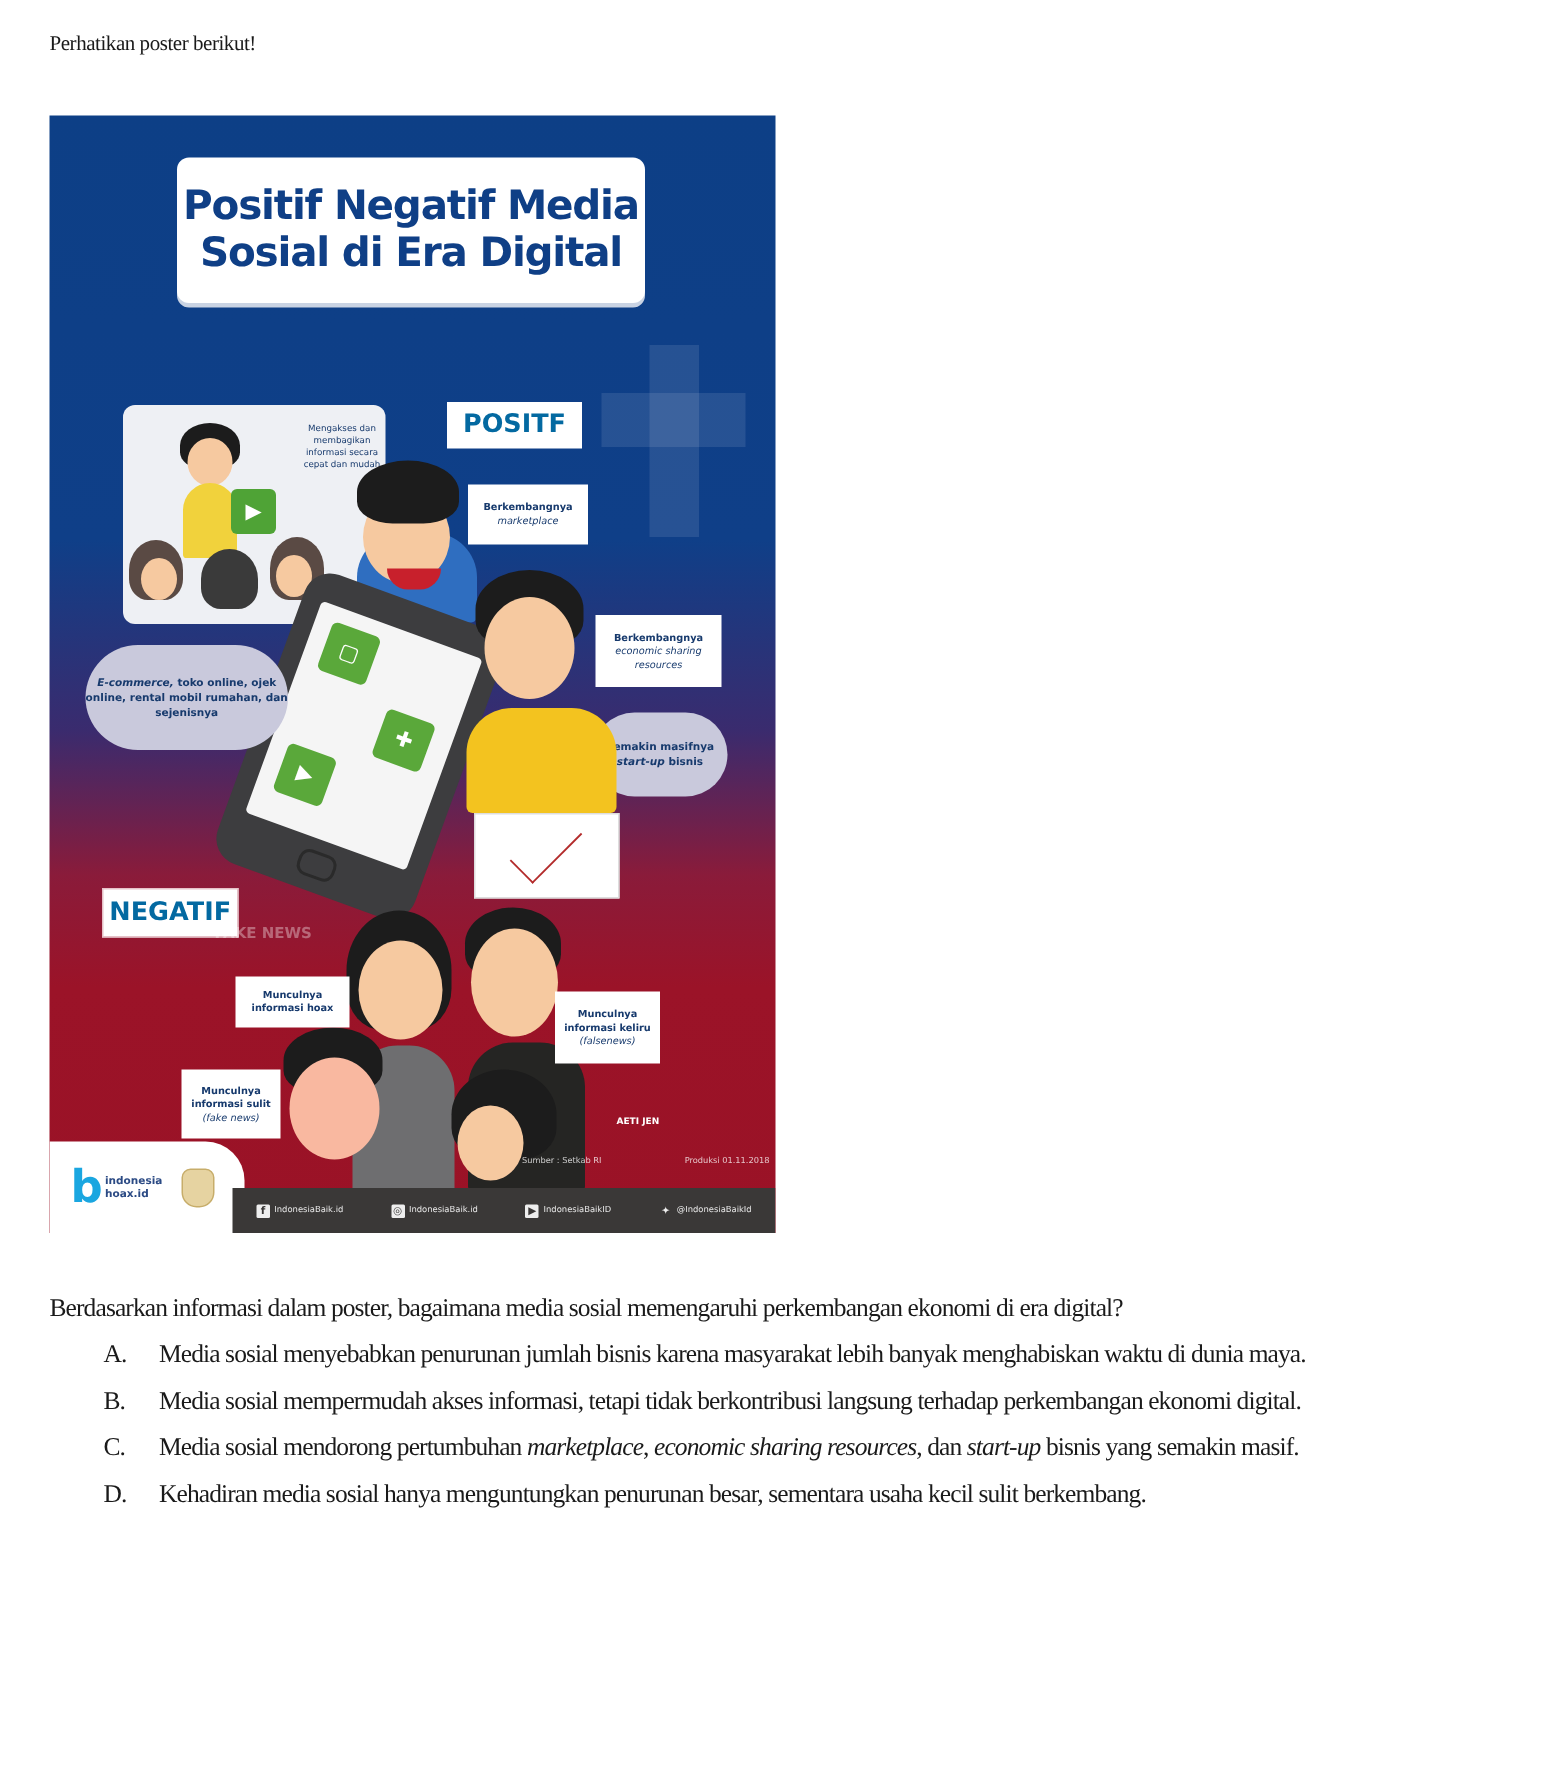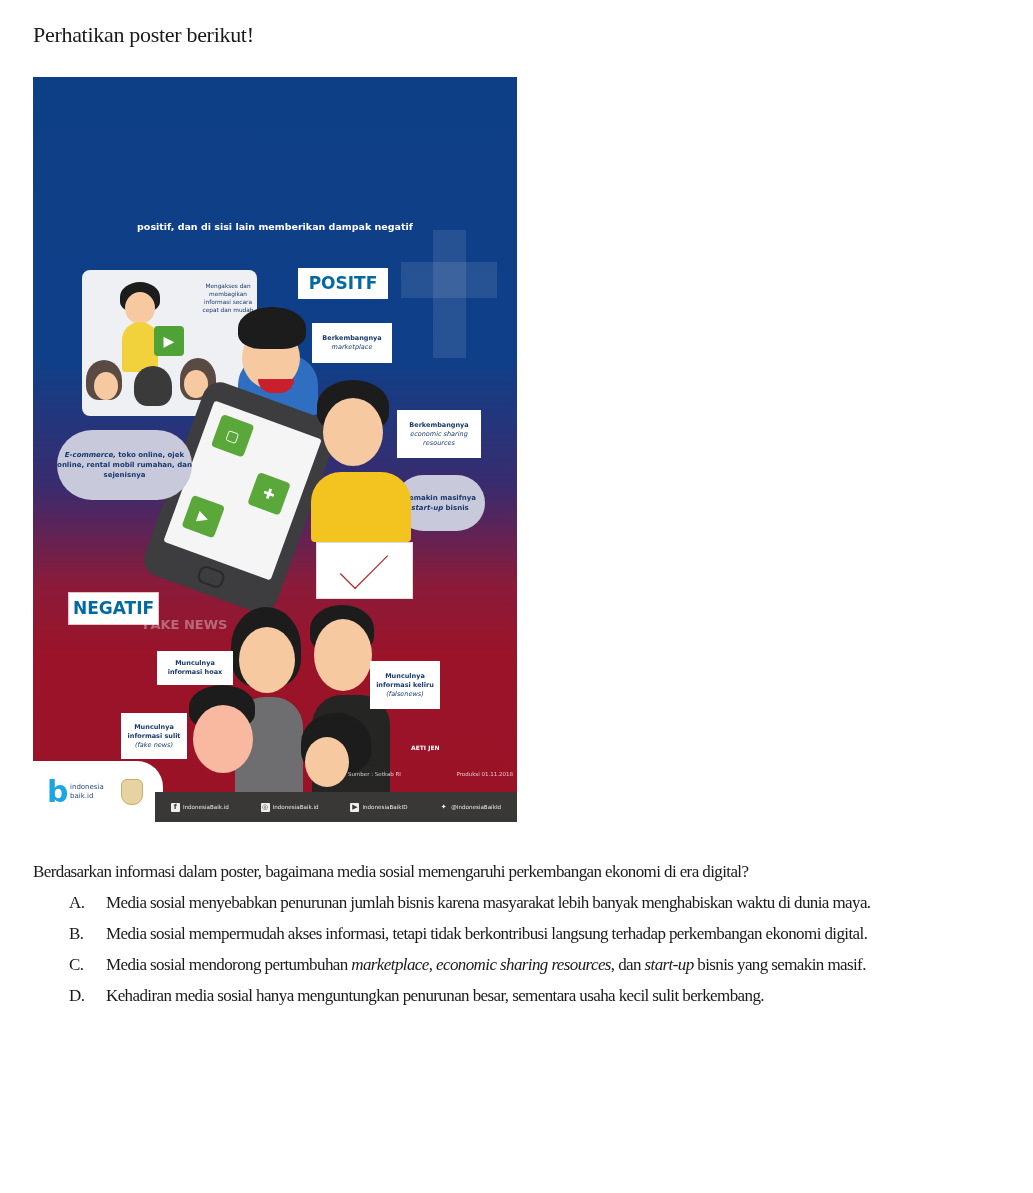--- a/index.html
+++ b/index.html
@@ -1,19 +1,19 @@
 <!DOCTYPE html>
 <html><head>
 <meta charset="utf-8">
 <style>
   html, body { margin:0; padding:0; background:#ffffff; }
   body { width:1033px; height:1193px; position:relative; overflow:hidden;
          font-family:"Liberation Serif", "DejaVu Serif", serif; color:#1a1a1a; }
 
-  .intro { position:absolute; left:33px; top:22px; font-size:22px; letter-spacing:-0.3px; }
+  .intro { position:absolute; left:33px; top:22px; font-size:14px; letter-spacing:-0.3px; }
 
   
   .poster { position:absolute; left:33px; top:77px; width:484px; height:745px; overflow:hidden;
             background:linear-gradient(180deg,#0d3f86 0%,#0f3f88 38%,#3a2b6e 55%,#8a1b3a 68%,#9b1328 78%,#9a1226 100%); }
   .poster * { font-family:"DejaVu Sans", "Liberation Sans", sans-serif; }
 
   .title-card { position:absolute; left:85px; top:28px; width:312px; height:97px; background:#fff;
                 border-radius:8px; box-shadow:0 3px 0 #c9d3e3; text-align:center; }
   .title-card .t { color:#0f3f86; font-weight:bold; font-size:27px; line-height:31px; letter-spacing:-0.8px; margin-top:17px; }
   .subtitle { position:absolute; left:60px; top:142px; width:364px; text-align:center;
@@ -46,29 +46,29 @@
 
   .person { position:absolute; }
   .head { position:absolute; border-radius:50%; background:#f6c9a0; }
   .hair { position:absolute; background:#1c1c1c; border-radius:50% 50% 35% 35%; }
   .body { position:absolute; border-radius:30px 30px 4px 4px; }
 
   .envelope { position:absolute; left:283px; top:465px; width:95px; height:55px; background:#fff; border:1px solid #ddd; }
   .envelope:after { content:""; position:absolute; left:8px; top:4px; width:76px; height:34px;
                     border-left:2px solid #b32b2b; border-bottom:2px solid #b32b2b; transform:skewX(0) rotate(-45deg) scale(.6,.6); }
 
-  .fake-news { position:absolute; left:110px; top:540px; color:rgba(255,255,255,.35); font-size:13px; font-weight:bold; }
+  .fake-news { position:absolute; left:110px; top:540px; color:rgba(255,255,255,.35); font-size:10px; font-weight:bold; }
 
   .credit { position:absolute; left:378px; top:667px; color:#fff; font-size:6px; font-weight:bold; }
   .source-row { position:absolute; left:315px; top:694px; width:165px; display:flex; justify-content:space-between;
                 color:rgba(255,255,255,.75); font-size:5.5px; }
 
   .footer-logo-area { position:absolute; left:0; top:684px; width:130px; height:61px; background:#fff; border-top-right-radius:26px; }
   .logo-b { position:absolute; left:14px; top:16px; color:#1aa6e0; font-size:30px; font-weight:bold; line-height:30px; }
-  .logo-text { position:absolute; left:37px; top:22px; color:#2b4a84; font-size:7px; font-weight:normal; line-height:9px; }
+  .logo-text { position:absolute; left:37px; top:22px; color:#2b4a84; font-size:7px; font-weight:bold; line-height:9px; }
   .emblem { position:absolute; left:88px; top:18px; width:20px; height:24px; border-radius:6px 6px 10px 10px;
             background:#e6d3a1; border:1px solid #c7ad6a; }
 
   .footer-bar { position:absolute; left:122px; top:715px; width:362px; height:30px; background:#3a3837;
                 display:flex; align-items:center; justify-content:space-around; color:#e8e8e8; font-size:5.6px; }
   .footer-bar .s { display:flex; align-items:center; gap:3px; }
   .footer-bar .ic { width:9px; height:9px; background:#eee; color:#3a3837; font-size:7px; line-height:9px;
                     text-align:center; font-weight:bold; border-radius:1px; }
 
   
@@ -81,23 +81,26 @@
 </style>
 </head>
 <body>
 
 <div class="intro">Perhatikan poster berikut!</div>
 
 <div class="poster">
   <div class="plus-v"></div>
   <div class="plus-h"></div>
 
+  <div class="title-card">
+    <div class="t">Positif Negatif Media</div>
+    <div class="t" style="margin-top:0">Sosial di Era Digital</div>
+  </div>
 
   <div class="subtitle">
-    <div>positif, dan di sisi lain memberikan dampak negatif</div>
   </div>
 
   <div class="video-panel">
     <div class="person" style="left:38px;top:12px">
       <div class="hair" style="left:0;top:0;width:40px;height:30px"></div>
       <div class="head" style="left:5px;top:10px;width:30px;height:32px"></div>
       <div class="body" style="left:2px;top:40px;width:36px;height:50px;background:#f1d23c"></div>
     </div>
     <div class="app-tile" style="left:72px;top:56px;width:30px;height:30px;background:#4fa336">▶</div>
     <div class="person" style="left:4px;top:90px">
@@ -197,21 +200,21 @@
   <div class="credit">AETI JEN</div>
   <div class="source-row">
     <span>Sumber : Setkab RI</span>
     <span>Produksi 01.11.2018</span>
   </div>
 
   <div class="footer-logo-area">
     <div class="logo-b">b</div>
     <div class="logo-text">
       <div>indonesia</div>
-      <div>baik.id</div>
+      <div>hoax.id</div>
     </div>
     <div class="emblem"></div>
   </div>
 
   <div class="footer-bar">
     <div class="s">
       <span class="ic">f</span>
       <span>IndonesiaBaik.id</span>
     </div>
     <div class="s">

